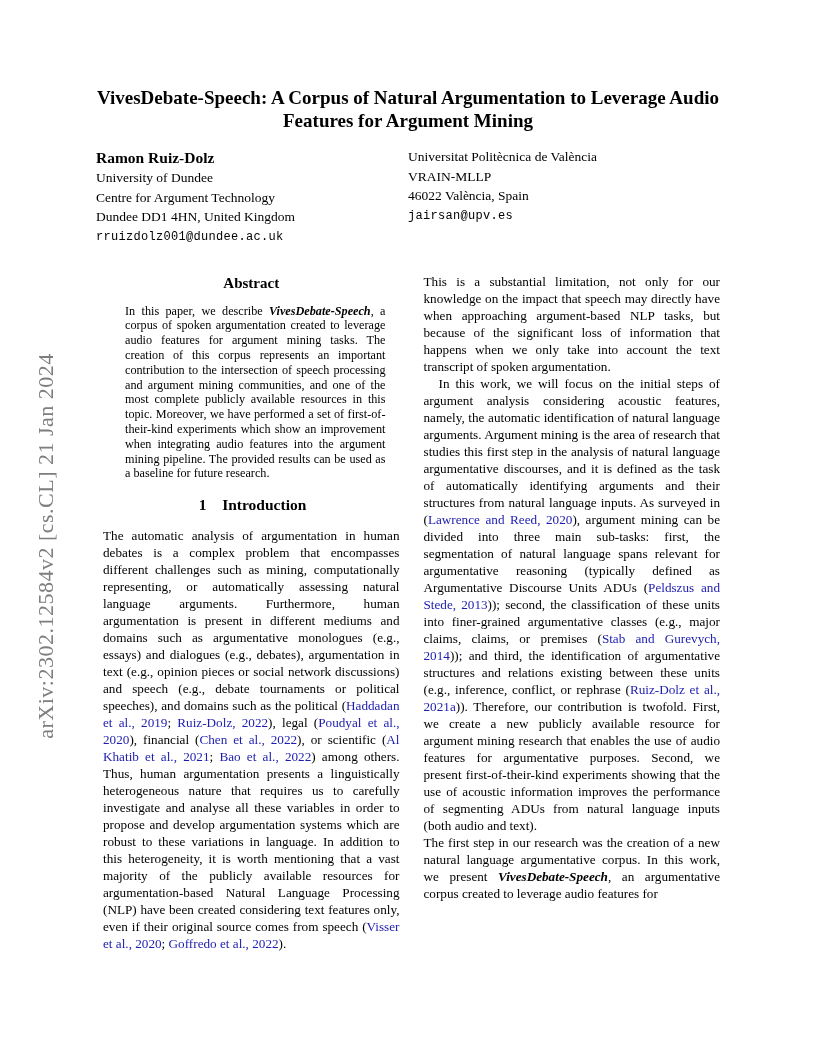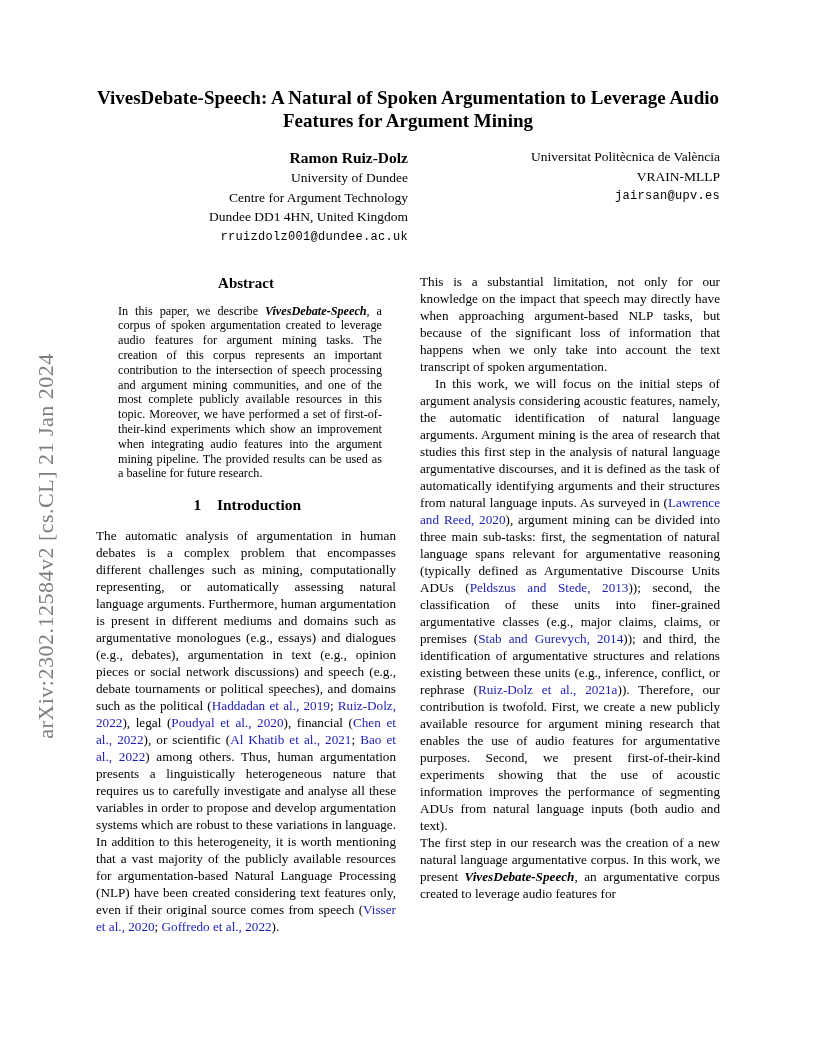--- a/index.html
+++ b/index.html
@@ -35,41 +35,42 @@
     line-height: 23px;
     text-align: center;
     margin: 0;
   }
   .authors {
     display: flex;
     margin-top: 15px;
   }
   .author {
     flex: 1;
-    text-align: right;
+    text-align: left;
   }
   .author-name {
     font-weight: bold;
     font-size: 15.5px;
     line-height: 21px;
   }
   .affil-line {
     font-size: 13.5px;
     line-height: 19.5px;
   }
   .author-email {
     font-family: Liberation Mono, monospace;
     font-size: 12px;
     line-height: 20px;
     letter-spacing: 0.3px;
   }
   .columns {
     display: flex;
     gap: 24px;
     margin-top: 26px;
+    margin-left: 7px;
   }
   .col {
     width: 300px;
   }
   .abstract-heading {
     text-align: center;
     font-weight: bold;
     font-size: 15px;
     margin: 2px 0 11px 0;
   }
@@ -102,33 +103,34 @@
 </style>
 </head>
 <body>
 
 <div class="page">
 
   <div class="watermark">arXiv:2302.12584v2  [cs.CL]  21 Jan 2024</div>
 
   <div class="content">
 
-    <h1 class="paper-title">VivesDebate-Speech: A Natural of Spoken Argumentation to Leverage Audio Features for Argument Mining</h1>
+    <h1 class="paper-title">VivesDebate-Speech: A Corpus of Natural Argumentation to Leverage Audio Features for Argument Mining</h1>
 
     <div class="authors">
       <div class="author">
         <div class="author-name">Ramon Ruiz-Dolz</div>
         <div class="affil-line">University of Dundee</div>
         <div class="affil-line">Centre for Argument Technology</div>
         <div class="affil-line">Dundee DD1 4HN, United Kingdom</div>
         <div class="author-email">rruizdolz001@dundee.ac.uk</div>
       </div>
       <div class="author">
         <div class="affil-line">Universitat Politècnica de València</div>
         <div class="affil-line">VRAIN-MLLP</div>
+        <div class="affil-line">46022 València, Spain</div>
         <div class="author-email">jairsan@upv.es</div>
       </div>
     </div>
 
     <div class="columns">
 
       <div class="col">
         <div class="abstract-heading">Abstract</div>
         <p class="abstract-body"><span>In this paper, we describe </span><span class="em">VivesDebate-Speech</span><span>, a corpus of spoken argumentation created to leverage audio features for argument mining tasks. The creation of this corpus represents an important contribution to the intersection of speech processing and argument mining communities, and one of the most complete publicly available resources in this topic. Moreover, we have performed a set of first-of-their-kind experiments which show an improvement when integrating audio features into the argument mining pipeline. The provided results can be used as a baseline for future research.</span></p>
 

